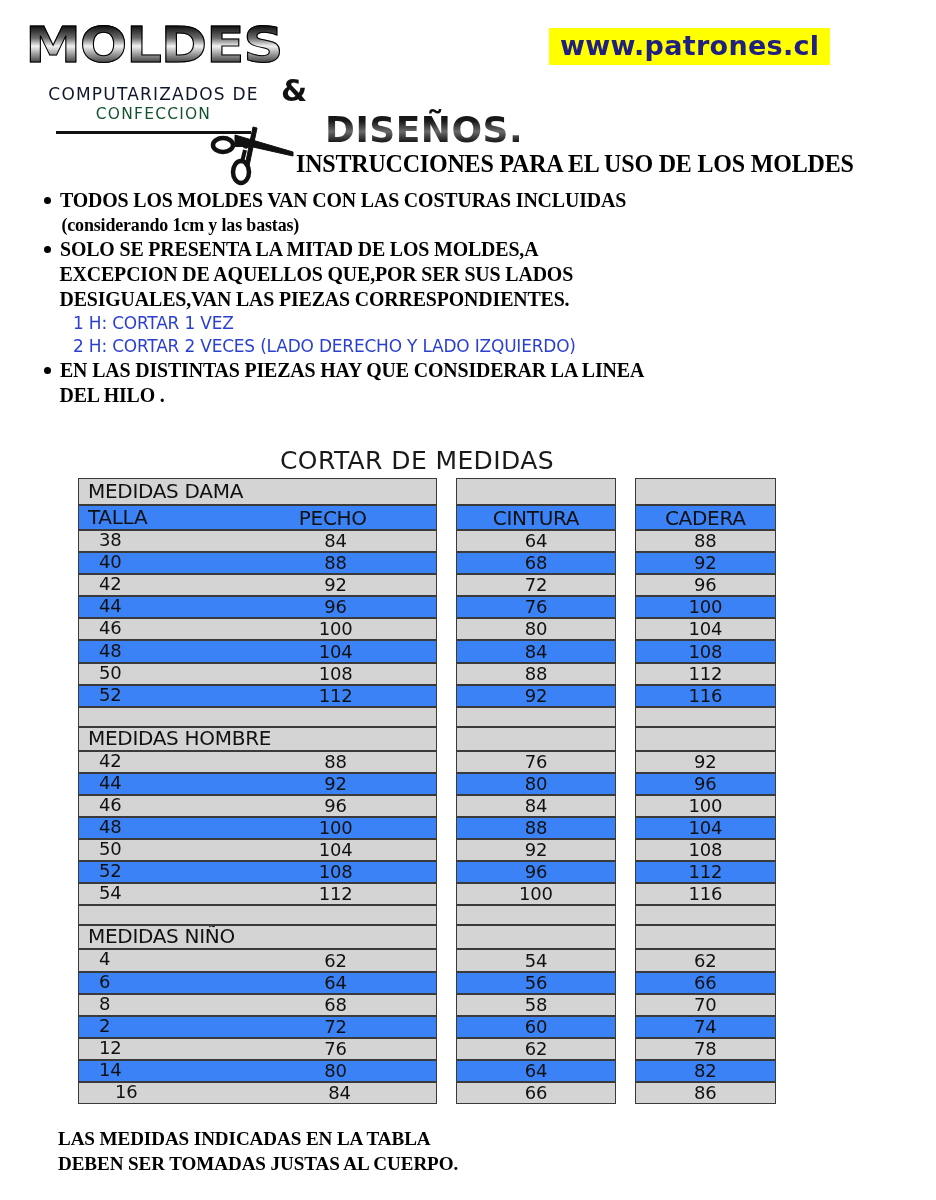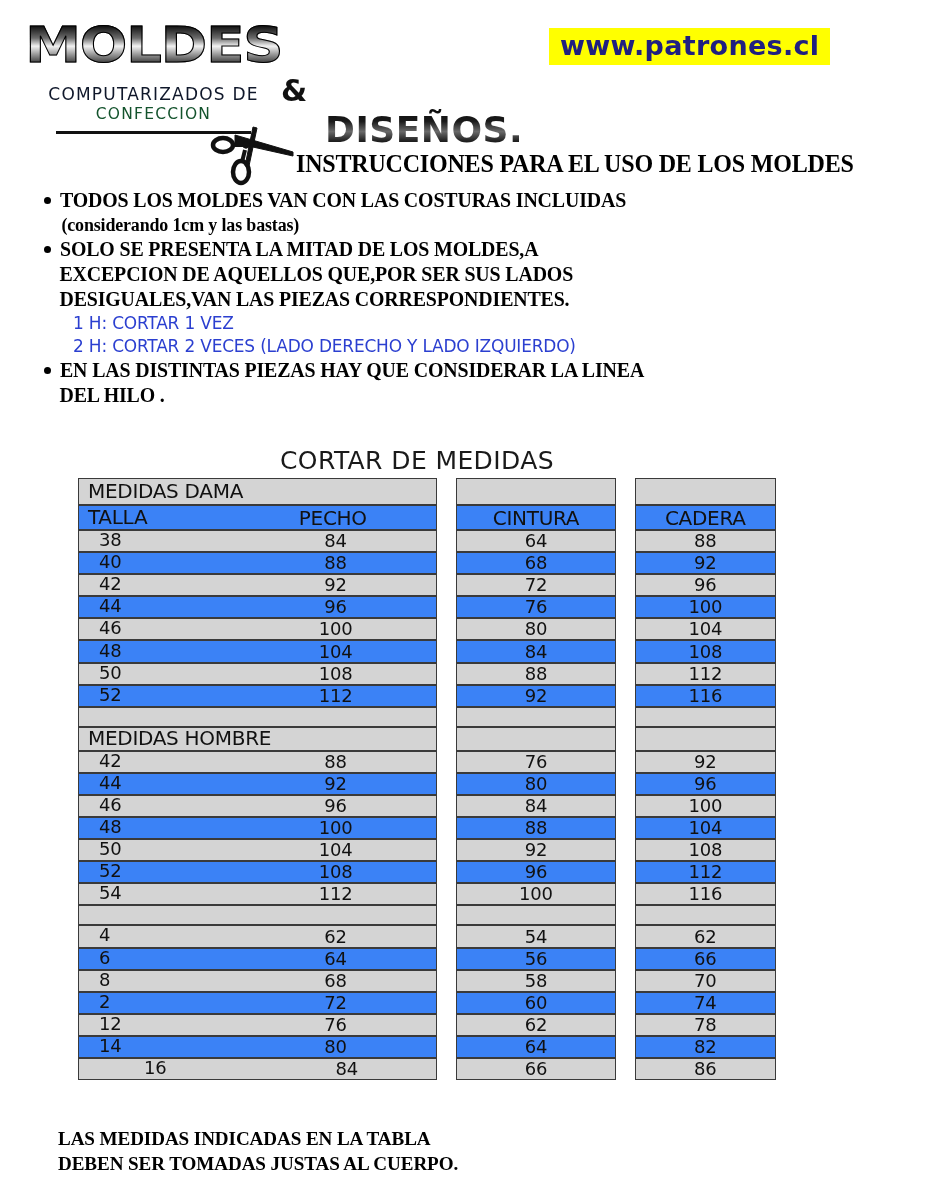--- a/index.html
+++ b/index.html
@@ -635,20 +635,29 @@
       </div>
       <div class="cell c-cadera gray center">
         <span class="txt num">116</span>
       </div>
     </div>
     <div class="trow spacer">
       <div class="cell c-talla gray"></div>
       <div class="cell c-cintura gray"></div>
       <div class="cell c-cadera gray"></div>
     </div>
+    <div class="trow sect-band">
+      <div class="cell c-talla gray">
+        <div style="display: flex; align-items: center; padding-left: 9px; width: 100%;">
+          <span class="txt sect">MEDIDAS NIÑO</span>
+        </div>
+      </div>
+      <div class="cell c-cintura gray"></div>
+      <div class="cell c-cadera gray"></div>
+    </div>
     <div class="trow">
       <div class="cell c-talla gray">
         <div class="sub-left" style="padding-left: 20px;">
           <span class="txt num">4</span>
         </div>
         <div class="sub-right">
           <span class="txt num">62</span>
         </div>
       </div>
       <div class="cell c-cintura gray center">
@@ -733,21 +742,21 @@
       </div>
       <div class="cell c-cintura white center">
         <span class="txt num">64</span>
       </div>
       <div class="cell c-cadera white center">
         <span class="txt num">82</span>
       </div>
     </div>
     <div class="trow">
       <div class="cell c-talla gray">
-        <div class="sub-left" style="padding-left: 36px; margin-left: 29px;">
+        <div class="sub-left" style="padding-left: 36px;">
           <span class="txt num">16</span>
         </div>
         <div class="sub-right">
           <span class="txt num">84</span>
         </div>
       </div>
       <div class="cell c-cintura gray center">
         <span class="txt num">66</span>
       </div>
       <div class="cell c-cadera gray center">

